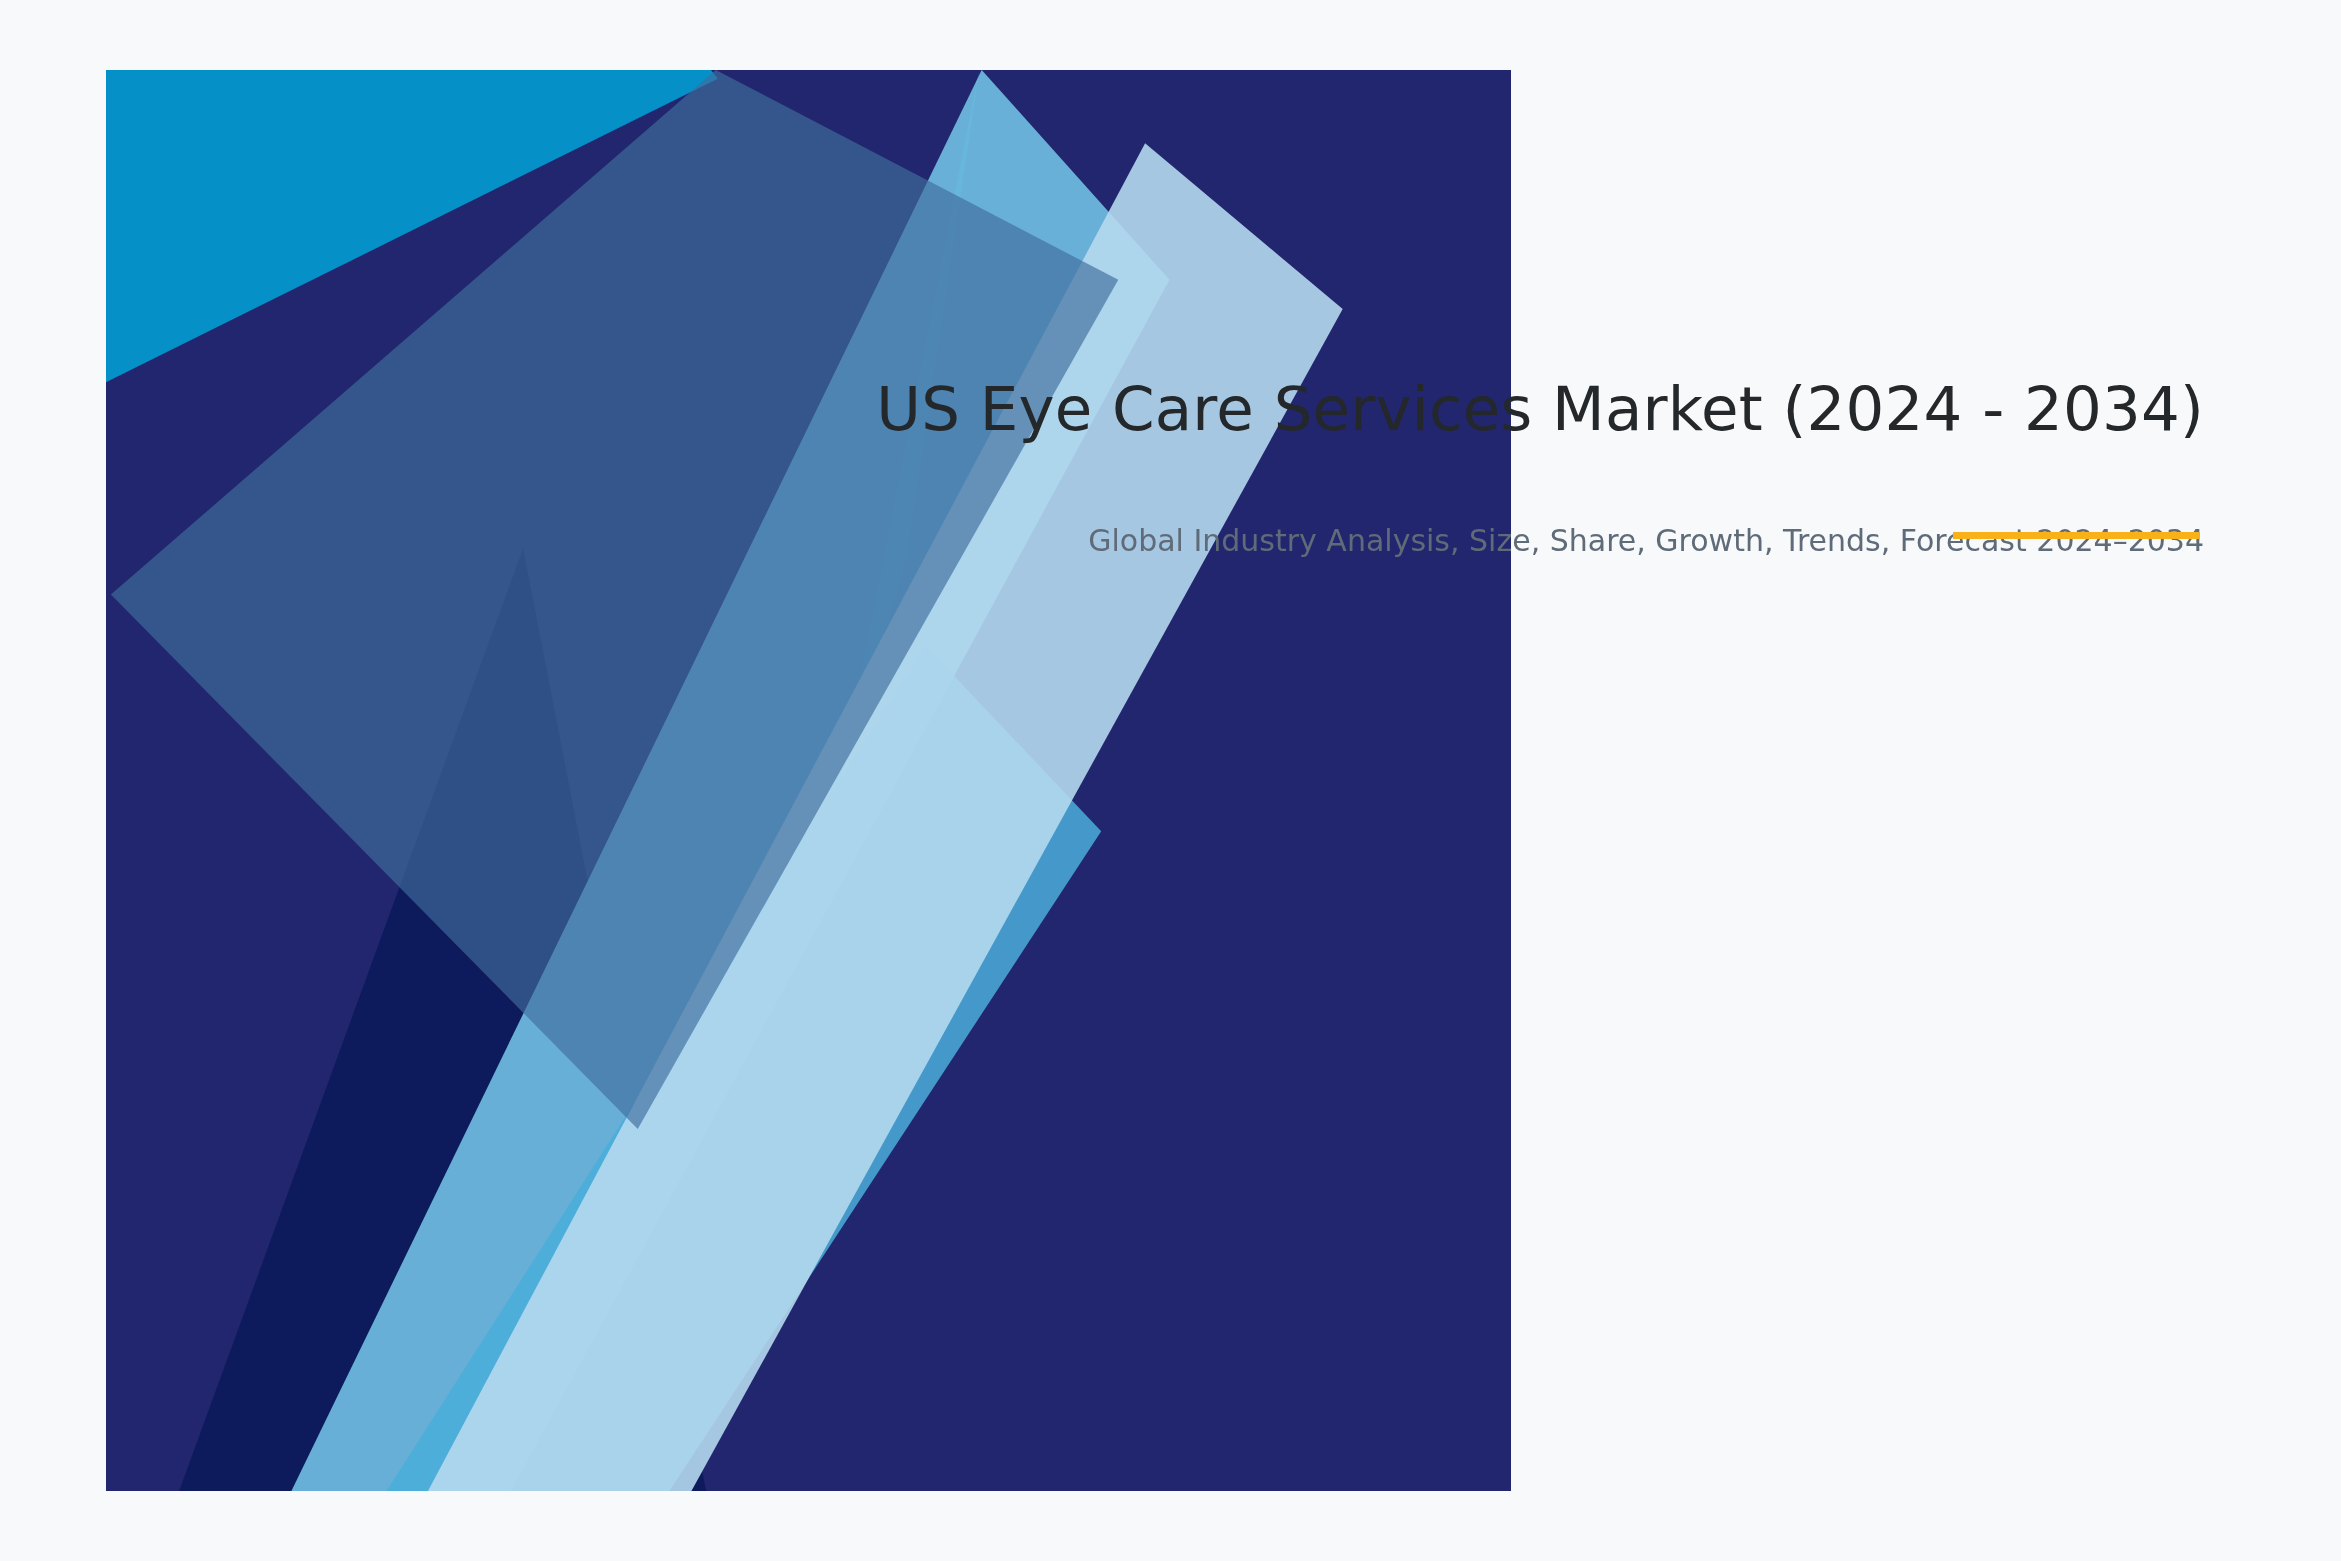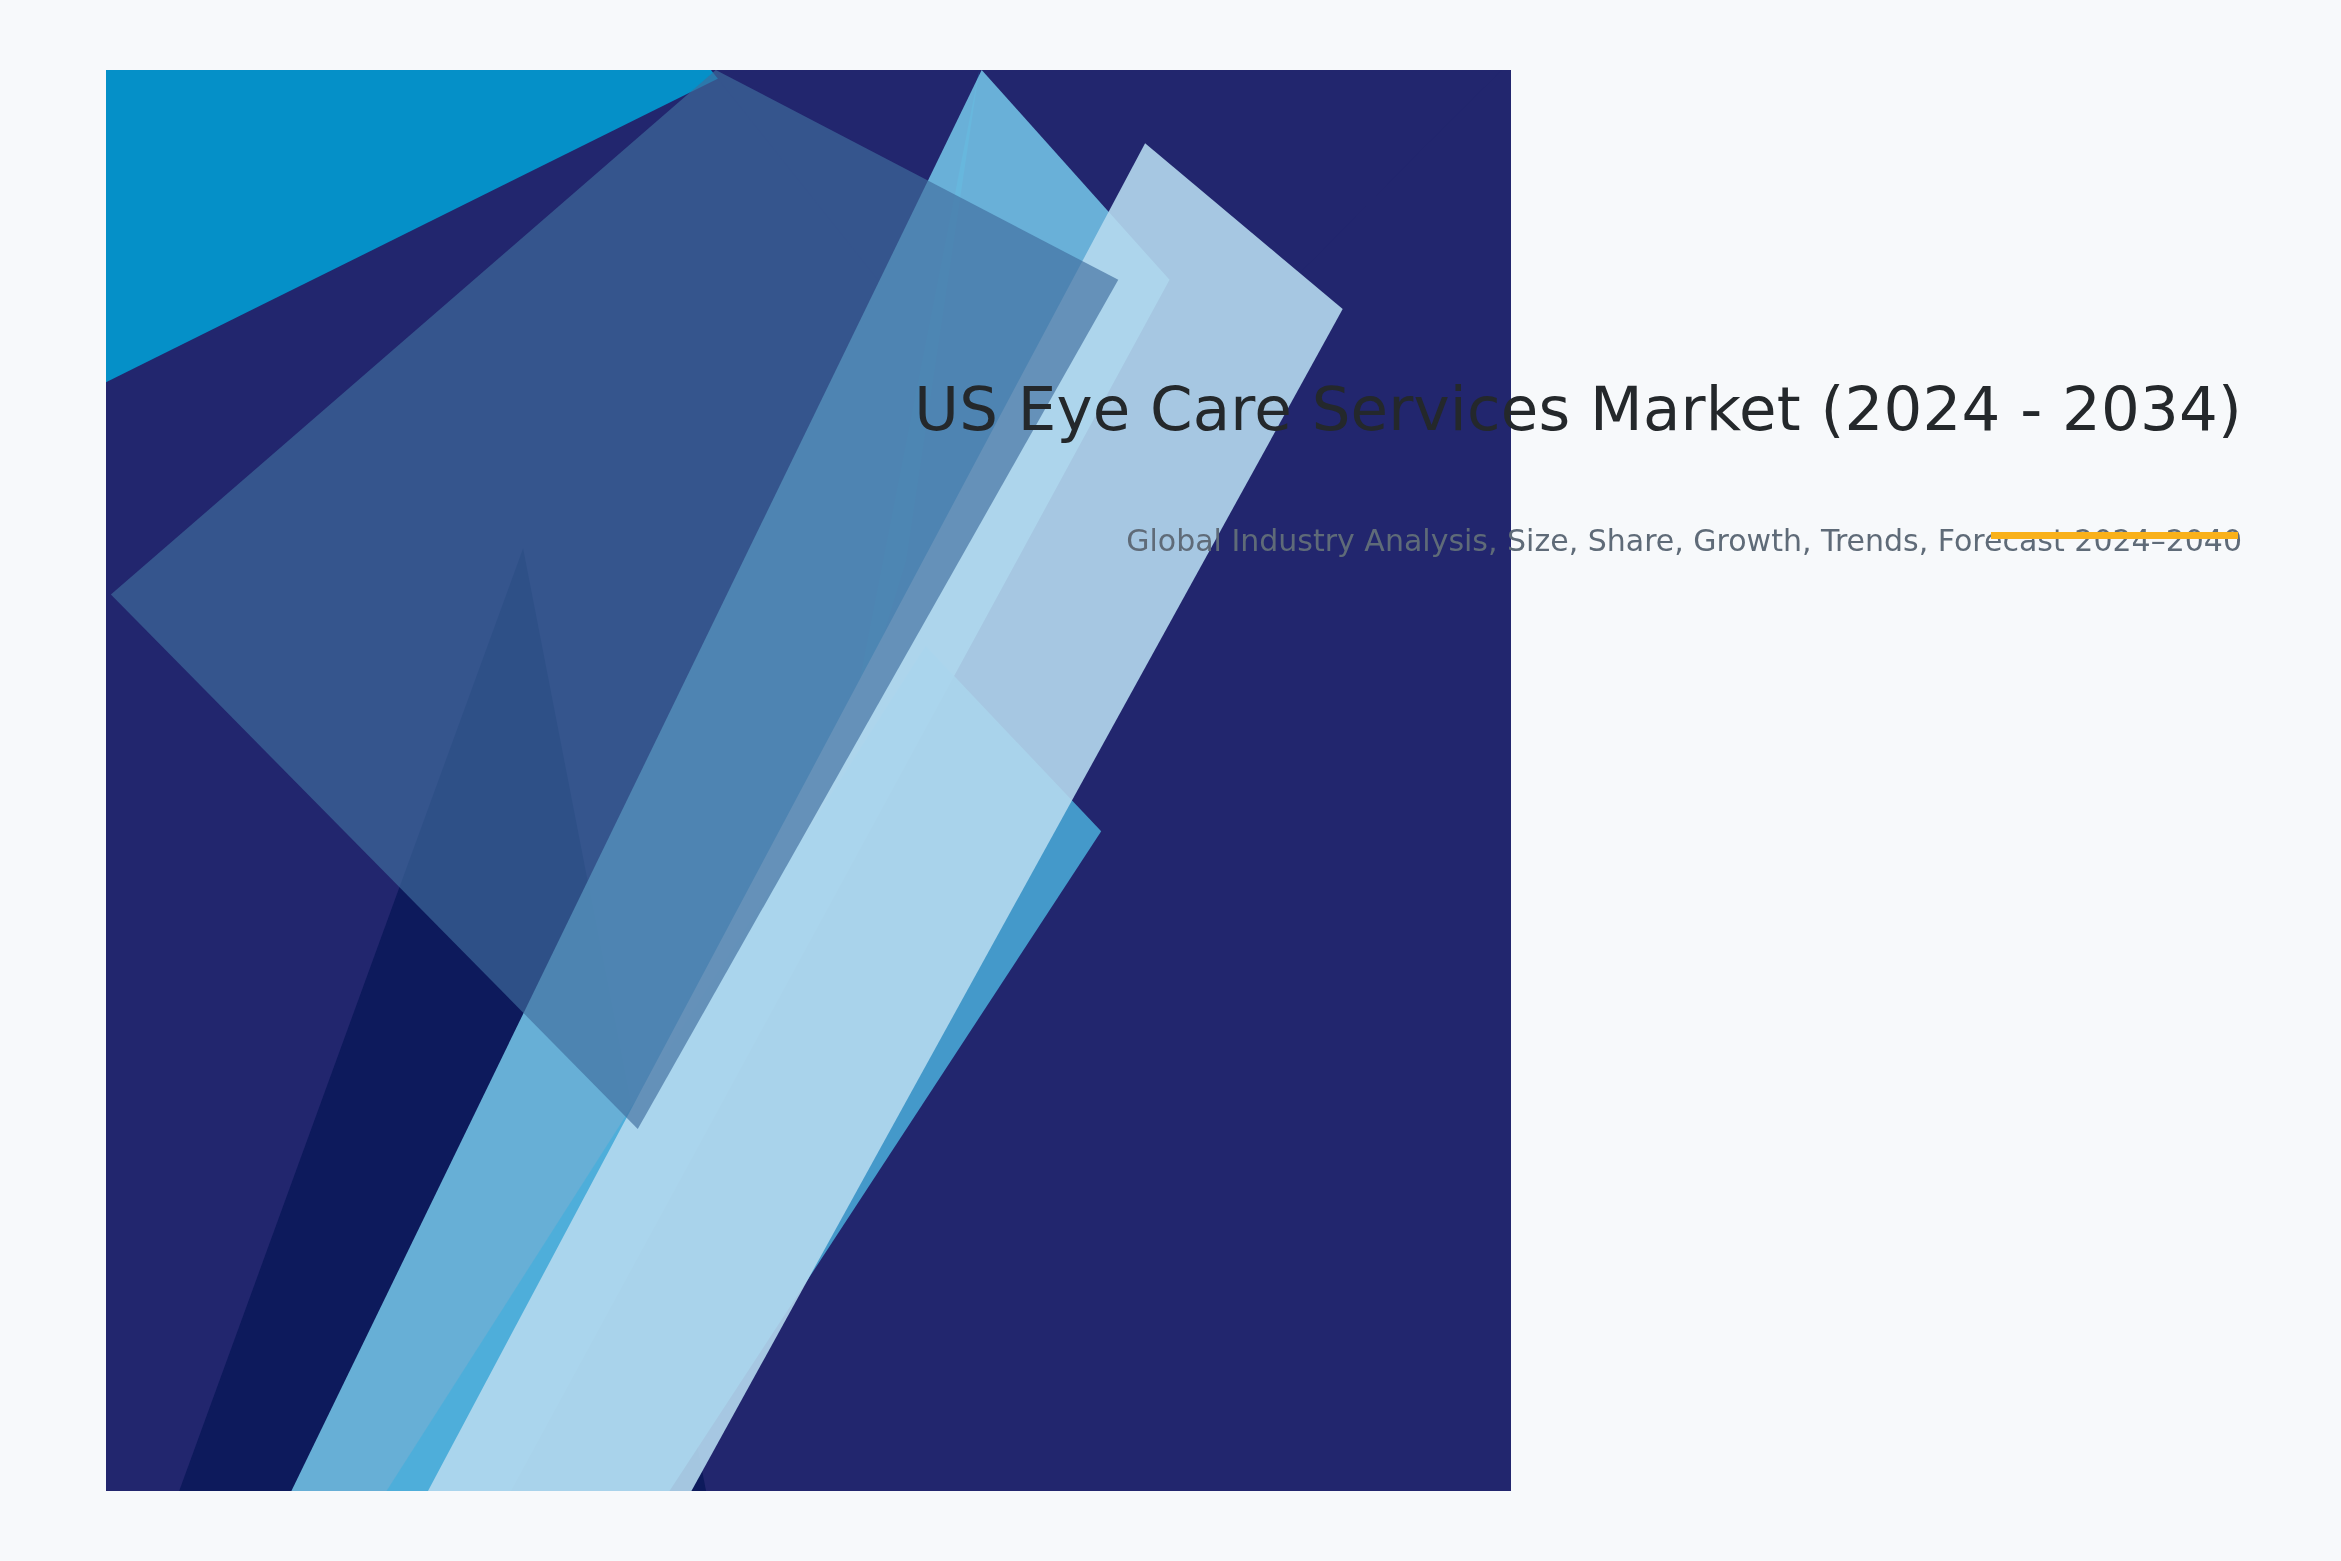--- a/index.html
+++ b/index.html
@@ -33,21 +33,21 @@
   }
   .artwork svg {
     display: block;
     width: 1405px;
     height: 1421px;
   }
 
   
   .text-col {
     position: absolute;
-    left: 732px;
+    left: 694px;
     top: 371px;
     width: 1510px;
     text-align: right;
   }
 
   .title-wrap {
     position: relative;
     display: block;
   }
 
@@ -114,17 +114,17 @@
     </svg>
   </div>
 
   <div class="text-col">
 
     <div class="title-wrap">
       <h1 class="slide-title">US Eye Care Services Market (2024 - 2034)</h1>
       <div class="title-underline"></div>
     </div>
 
-    <p class="slide-subtitle">Global Industry Analysis, Size, Share, Growth, Trends, Forecast 2024–2040</p>
+    <p class="slide-subtitle">Global Industry Analysis, Size, Share, Growth, Trends, Forecast 2024–2034</p>
   </div>
 
 </div>
 
 
 </body></html>

